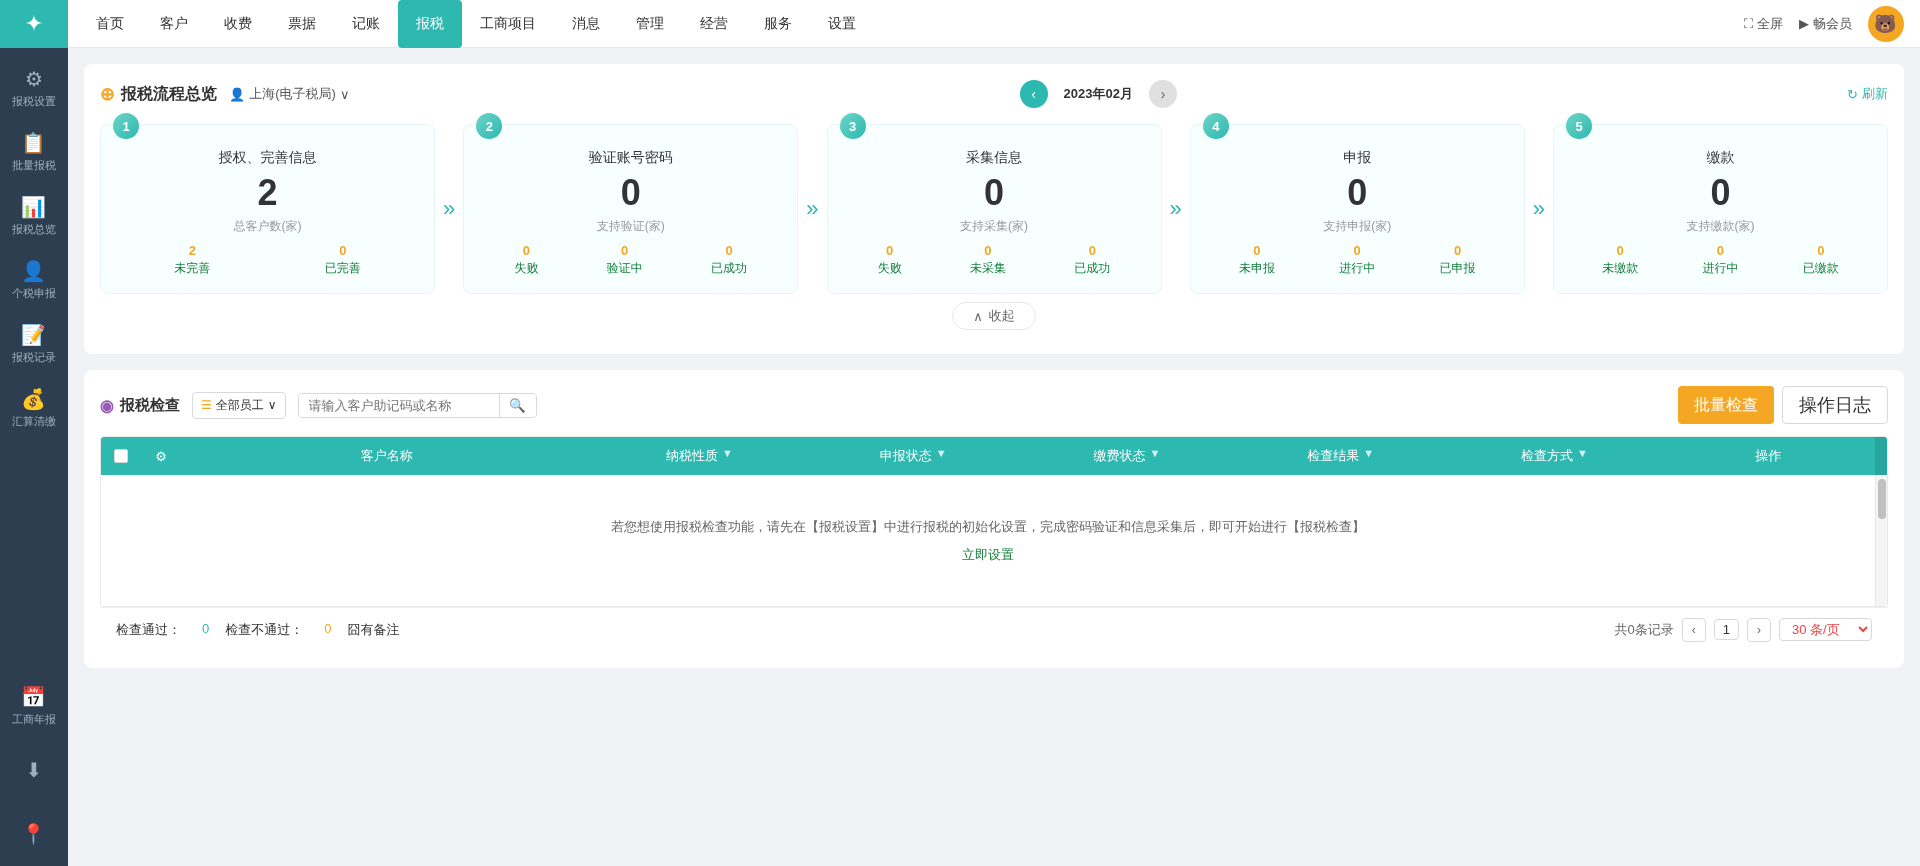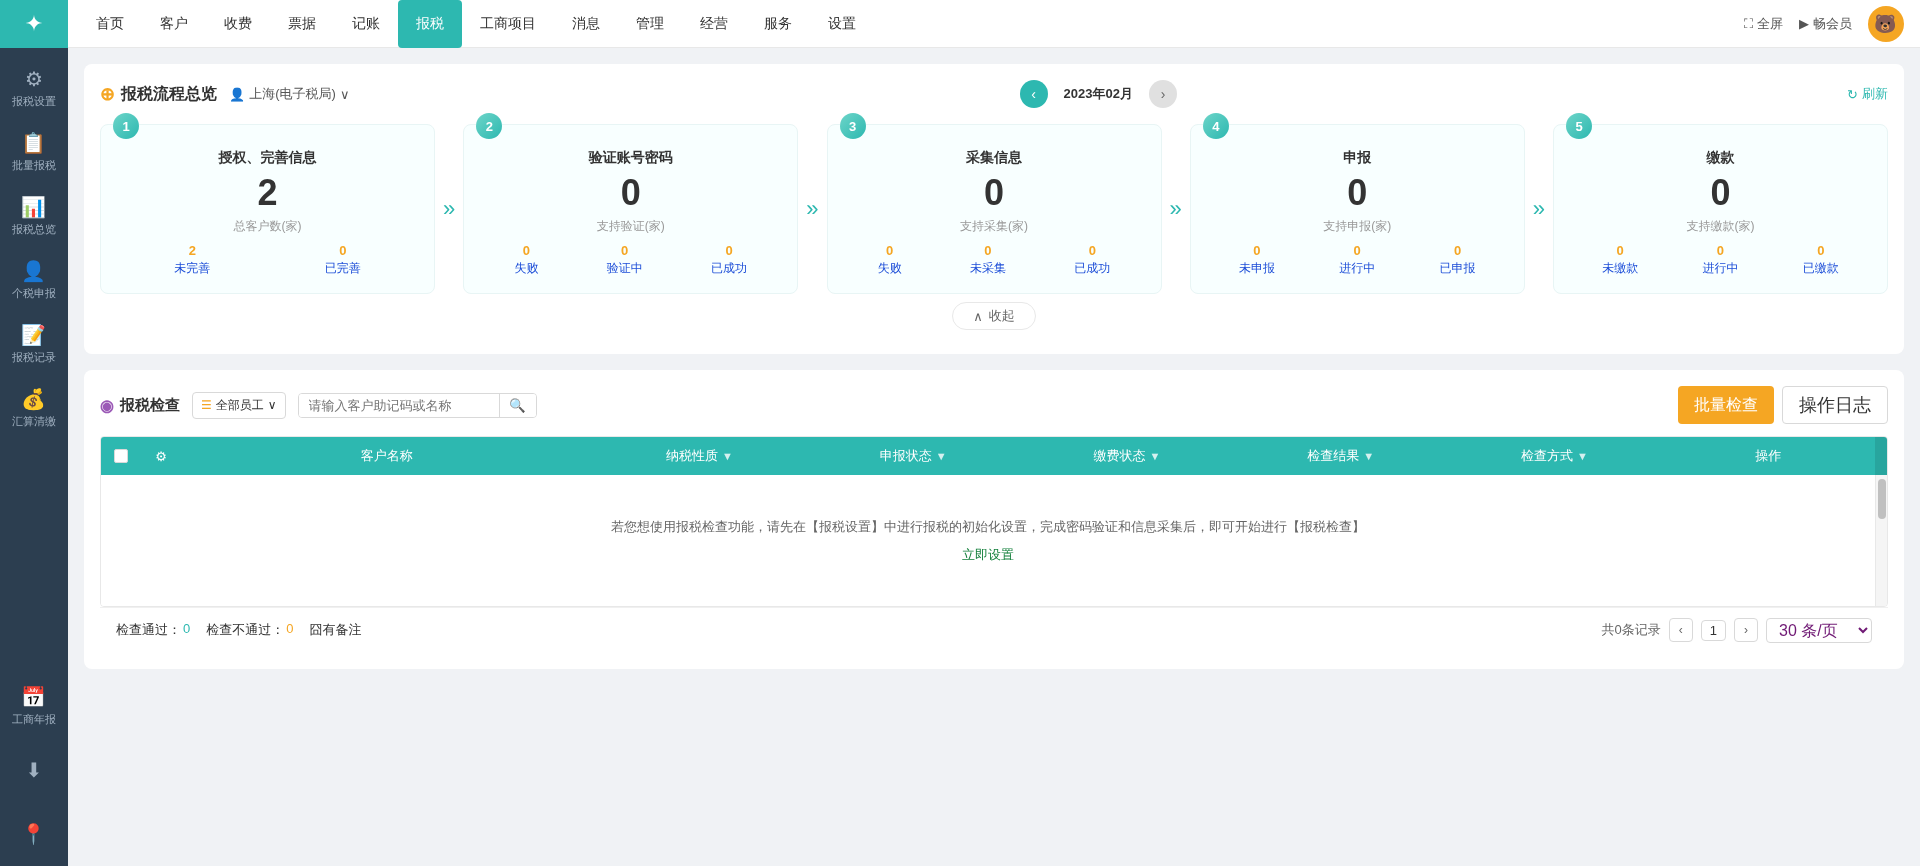--- a/index.html
+++ b/index.html
@@ -38,27 +38,27 @@
     .month-nav-btn { width: 28px; height: 28px; border-radius: 50%; background: #e0e0e0; border: none; cursor: pointer; display: flex; align-items: center; justify-content: center; color: #666; font-size: 14px; }
     .month-nav-btn.active { background: #2db8b0; color: #fff; }
     .month-text { font-size: 13px; font-weight: bold; color: #333; }
     .refresh-btn { margin-left: auto; display: flex; align-items: center; gap: 4px; color: #2db8b0; cursor: pointer; font-size: 13px; }
 
     
     .flow-steps { display: flex; align-items: stretch; gap: 0; }
     .flow-step { flex: 1; border: 1px solid #e8f5f5; border-radius: 8px; padding: 16px; position: relative; min-height: 140px; }
     .step-arrow { display: flex; align-items: center; justify-content: center; padding: 0 8px; color: #2db8b0; font-size: 22px; }
     .step-num-badge { position: absolute; top: -12px; left: 12px; width: 26px; height: 26px; background: linear-gradient(135deg, #6dd5c9, #2db8b0); border-radius: 50%; display: flex; align-items: center; justify-content: center; color: #fff; font-size: 13px; font-weight: bold; }
-    .step-title { font-size: 14px; font-weight: bold; color: #333; margin-bottom: 4px; padding-top: 8px; text-align: center; }
+    .step-title { font-size: 14px; font-weight: normal; color: #333; margin-bottom: 4px; padding-top: 8px; text-align: center; }
     .step-count { font-size: 36px; font-weight: bold; color: #333; text-align: center; line-height: 1.2; margin: 4px 0; }
     .step-subtitle { font-size: 12px; color: #999; text-align: center; margin-bottom: 8px; }
     .step-stats { display: flex; justify-content: space-around; font-size: 12px; margin-top: 4px; }
     .stat-item { display: flex; flex-direction: column; align-items: center; gap: 2px; }
     .stat-val { color: #f5a623; font-size: 13px; font-weight: bold; cursor: pointer; }
-    .stat-label { color: #1d4ed8; }
+    .stat-label { color: #15803d; }
 
     
     .collapse-bar { display: flex; justify-content: center; padding: 8px 0; }
     .collapse-btn { display: flex; align-items: center; gap: 6px; color: #666; cursor: pointer; border: 1px solid #e8e8e8; border-radius: 20px; padding: 4px 20px; background: #fff; font-size: 13px; }
 
     
     .tax-check-card { background: #fff; border-radius: 8px; padding: 16px; }
     .tc-header { display: flex; align-items: center; gap: 12px; margin-bottom: 12px; }
     .tc-title { font-size: 15px; font-weight: bold; color: #333; display: flex; align-items: center; gap: 6px; }
     .tc-title-icon { color: #9b59b6; font-size: 16px; }
@@ -69,36 +69,36 @@
     .search-btn { background: #fff; border: none; border-left: 1px solid #d9d9d9; padding: 4px 10px; cursor: pointer; color: #666; }
     .btn-primary { background: #f5a623; color: #fff; border: none; border-radius: 4px; padding: 6px 16px; cursor: pointer; font-size: 16px; }
     .btn-default { background: #fff; color: #333; border: 1px solid #d9d9d9; border-radius: 4px; padding: 6px 16px; cursor: pointer; font-size: 18px; }
     .tc-actions { margin-left: auto; display: flex; gap: 8px; }
 
     
     .table-wrap { border: 1px solid #e8e8e8; border-radius: 4px; overflow: hidden; }
     .table-header { display: flex; background: #2db8b0; color: #fff; font-size: 13px; }
     .th-check { width: 40px; display: flex; align-items: center; justify-content: center; padding: 10px 0; }
     .th-gear { width: 40px; display: flex; align-items: center; justify-content: center; padding: 10px 0; }
-    .th-cell { flex: 1; padding: 10px 8px; display: flex; align-items: center; justify-content: center; gap: 4px; }
+    .th-cell { flex: 1; padding: 10px 8px; display: flex; align-items: flex-start; justify-content: center; gap: 4px; }
     .th-name { flex: 2; }
     .filter-icon { font-size: 11px; opacity: 0.8; }
     .table-body { min-height: 100px; background: #fff; }
     .empty-msg { display: flex; flex-direction: column; align-items: center; justify-content: center; padding: 40px 20px; color: #666; font-size: 13px; line-height: 1.8; text-align: center; }
     .setup-link { color: #15803d; cursor: pointer; text-decoration: none; margin-top: 4px; }
 
     
     .table-footer { display: flex; align-items: center; padding: 10px 16px; background: #fff; border-top: 1px solid #f0f0f0; font-size: 13px; color: #333; gap: 16px; }
-    .footer-stat { display: flex; gap: 2px; justify-content: center; }
+    .footer-stat { display: flex; gap: 21px; justify-content: center; }
     .footer-val { color: #2db8b0; cursor: pointer; }
     .footer-val.orange { color: #f5a623; cursor: pointer; }
     .pagination { margin-left: auto; display: flex; align-items: center; gap: 8px; }
     .page-btn { width: 24px; height: 24px; border: 1px solid #d9d9d9; border-radius: 4px; display: flex; align-items: center; justify-content: center; cursor: pointer; background: #fff; color: #666; font-size: 12px; }
     .page-current { background: #fff; border: 1px solid #d9d9d9; border-radius: 4px; padding: 2px 8px; font-size: 13px; }
-    .page-size-select { border: 1px solid #d9d9d9; border-radius: 4px; padding: 2px 8px; font-size: 16px; cursor: pointer; color: #701a75; background: #fff; }
+    .page-size-select { border: 1px solid #d9d9d9; border-radius: 4px; padding: 2px 8px; font-size: 13px; cursor: pointer; color: #ef4444; background: #fff; }
 
     .checkbox { width: 14px; height: 14px; border: 1px solid #d9d9d9; border-radius: 2px; background: #fff; cursor: pointer; }
 
     .scrollbar-placeholder { width: 12px; background: #f5f5f5; border-left: 1px solid #e8e8e8; position: relative; }
     .scrollbar-thumb { width: 8px; height: 40px; background: #c0c0c0; border-radius: 4px; position: absolute; top: 4px; left: 2px; }
   </style>
 </head>
 <body>
 
 <div class="top-nav">

